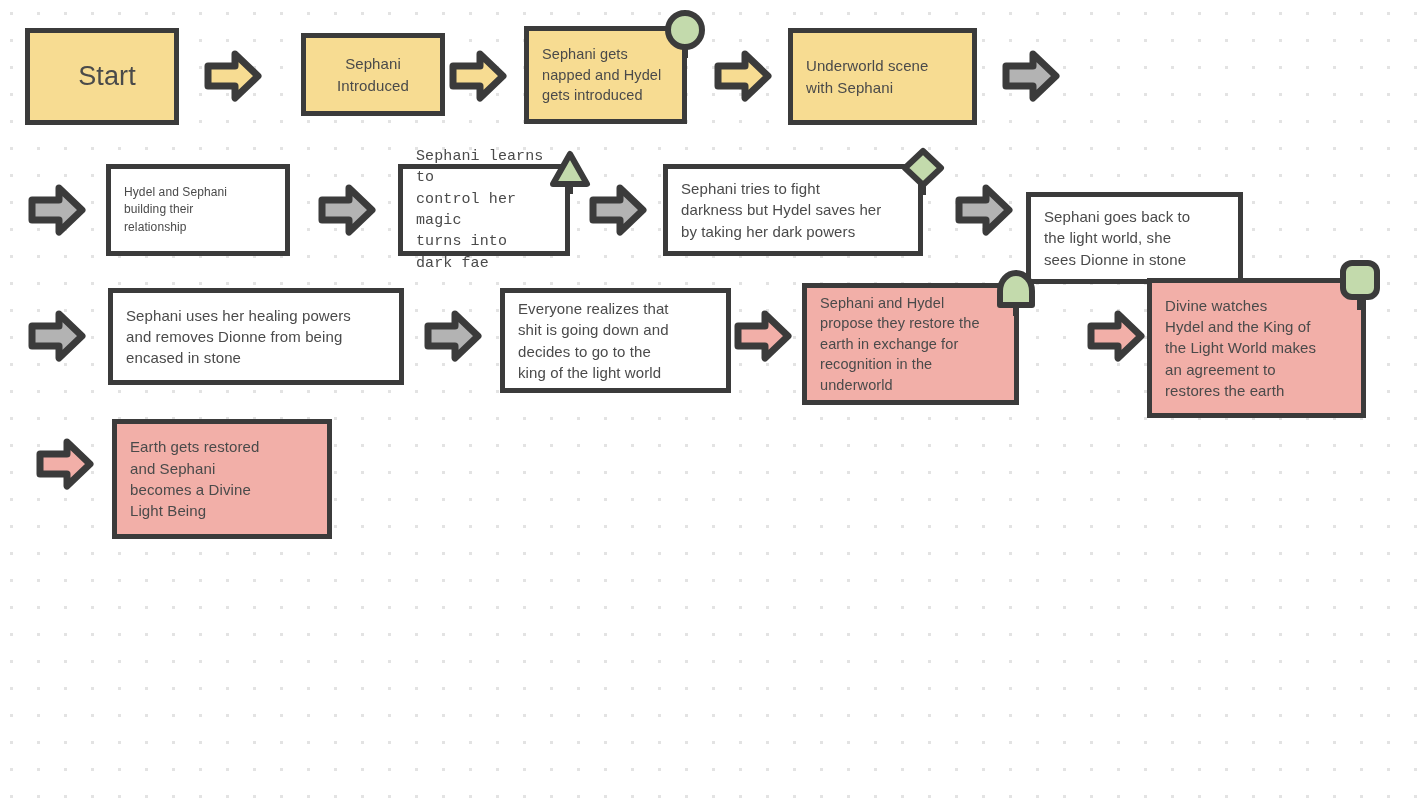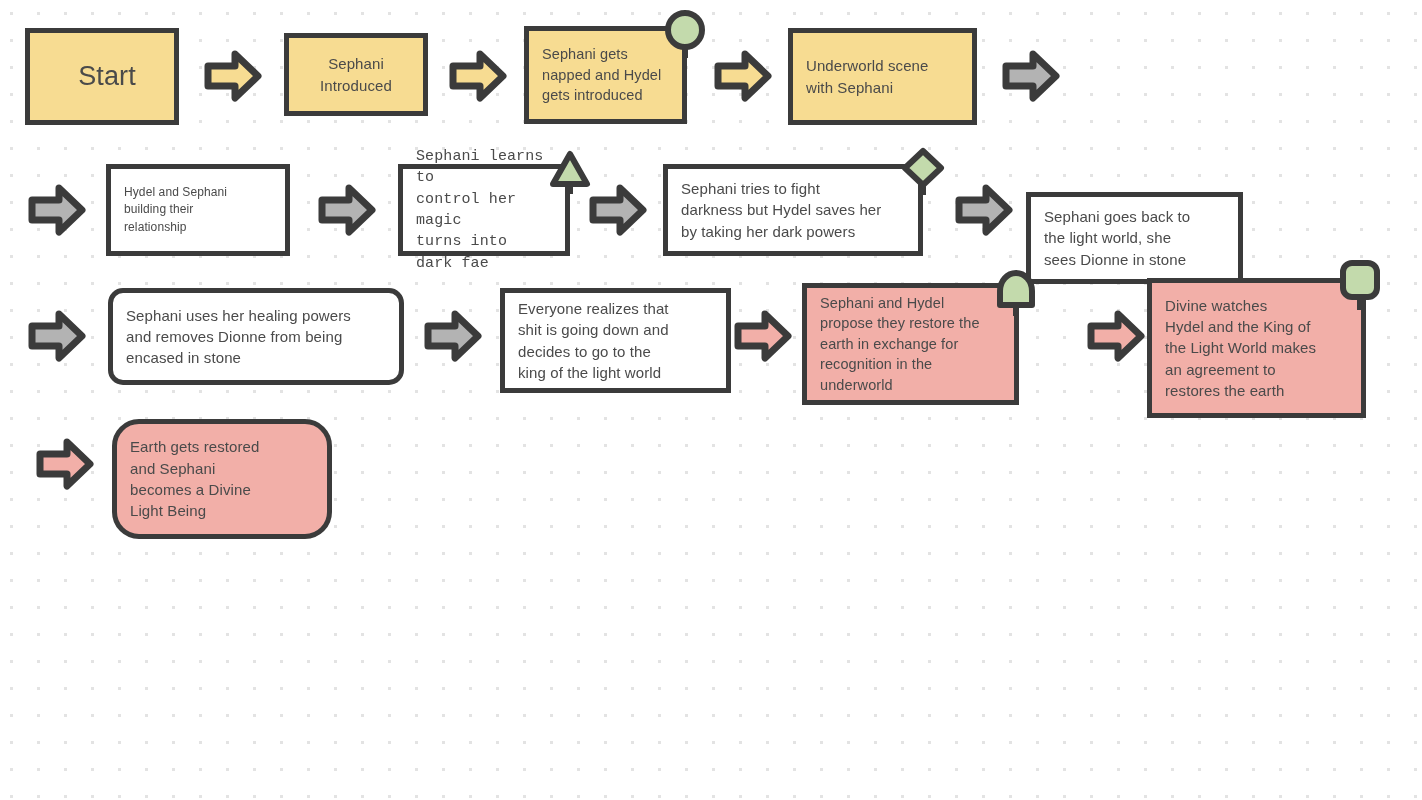--- a/index.html
+++ b/index.html
@@ -70,21 +70,21 @@
   <div class="node fill-yellow start-node" style="left:25px; top:28px; width:154px; height:97px; font-size:27px;padding-left:10px;">
     <span class="txt">Start</span>
   </div>
 
   <div class="arrow" style="left:204px; top:49px;">
     <svg viewBox="0 0 58 54">
         <path d="M4 17 H31 V5 L54 27 L31 49 V37 H4 Z" fill="#F7DC92" stroke="#3b3b3b" stroke-width="7" stroke-linejoin="round"></path>
       </svg>
   </div>
 
-  <div class="node fill-yellow ctr" style="left:284px; top:33px; width:144px; height:83px; font-size:15px;">
+  <div class="node fill-yellow ctr" style="left:301px; top:33px; width:144px; height:83px; font-size:15px;">
     <span class="txt">Sephani
 Introduced</span>
   </div>
 
   <div class="arrow" style="left:449px; top:49px;">
     <svg viewBox="0 0 58 54">
         <path d="M4 17 H31 V5 L54 27 L31 49 V37 H4 Z" fill="#F7DC92" stroke="#3b3b3b" stroke-width="7" stroke-linejoin="round"></path>
       </svg>
   </div>
 
@@ -176,21 +176,21 @@
 the light world, she
 sees Dionne in stone</span>
   </div>
 
   <div class="arrow" style="left:28px; top:309px;">
     <svg viewBox="0 0 58 54">
         <path d="M4 17 H31 V5 L54 27 L31 49 V37 H4 Z" fill="#B3B3B3" stroke="#3b3b3b" stroke-width="7" stroke-linejoin="round"></path>
       </svg>
   </div>
 
-  <div class="node fill-white pad" style="left:108px; top:288px; width:296px; height:97px; font-size:15px;border-radius:15px;">
+  <div class="node fill-white pad" style="left:108px; top:288px; width:296px; height:97px; font-size:15px;">
     <span class="txt">Sephani uses her healing powers
 and removes Dionne from being
 encased in stone</span>
   </div>
 
   <div class="arrow" style="left:424px; top:309px;">
     <svg viewBox="0 0 58 54">
         <path d="M4 17 H31 V5 L54 27 L31 49 V37 H4 Z" fill="#B3B3B3" stroke="#3b3b3b" stroke-width="7" stroke-linejoin="round"></path>
       </svg>
   </div>
@@ -241,20 +241,20 @@
       <rect x="11" y="7" width="34" height="34" rx="9" ry="9" fill="#C3DAAC" stroke="#3b3b3b" stroke-width="6"></rect>
     </svg>
   </div>
 
   <div class="arrow" style="left:36px; top:437px;">
     <svg viewBox="0 0 58 54">
         <path d="M4 17 H31 V5 L54 27 L31 49 V37 H4 Z" fill="#F2AFA8" stroke="#3b3b3b" stroke-width="7" stroke-linejoin="round"></path>
       </svg>
   </div>
 
-  <div class="node fill-pink pad" style="left:112px; top:419px; width:220px; height:120px; font-size:15px;border-radius:27px;">
+  <div class="node fill-pink pad" style="left:112px; top:419px; width:220px; height:120px; font-size:15px;">
     <span class="txt">Earth gets restored
 and Sephani
 becomes a Divine
 Light Being</span>
   </div>
 
 </div>
 
 </body></html>

